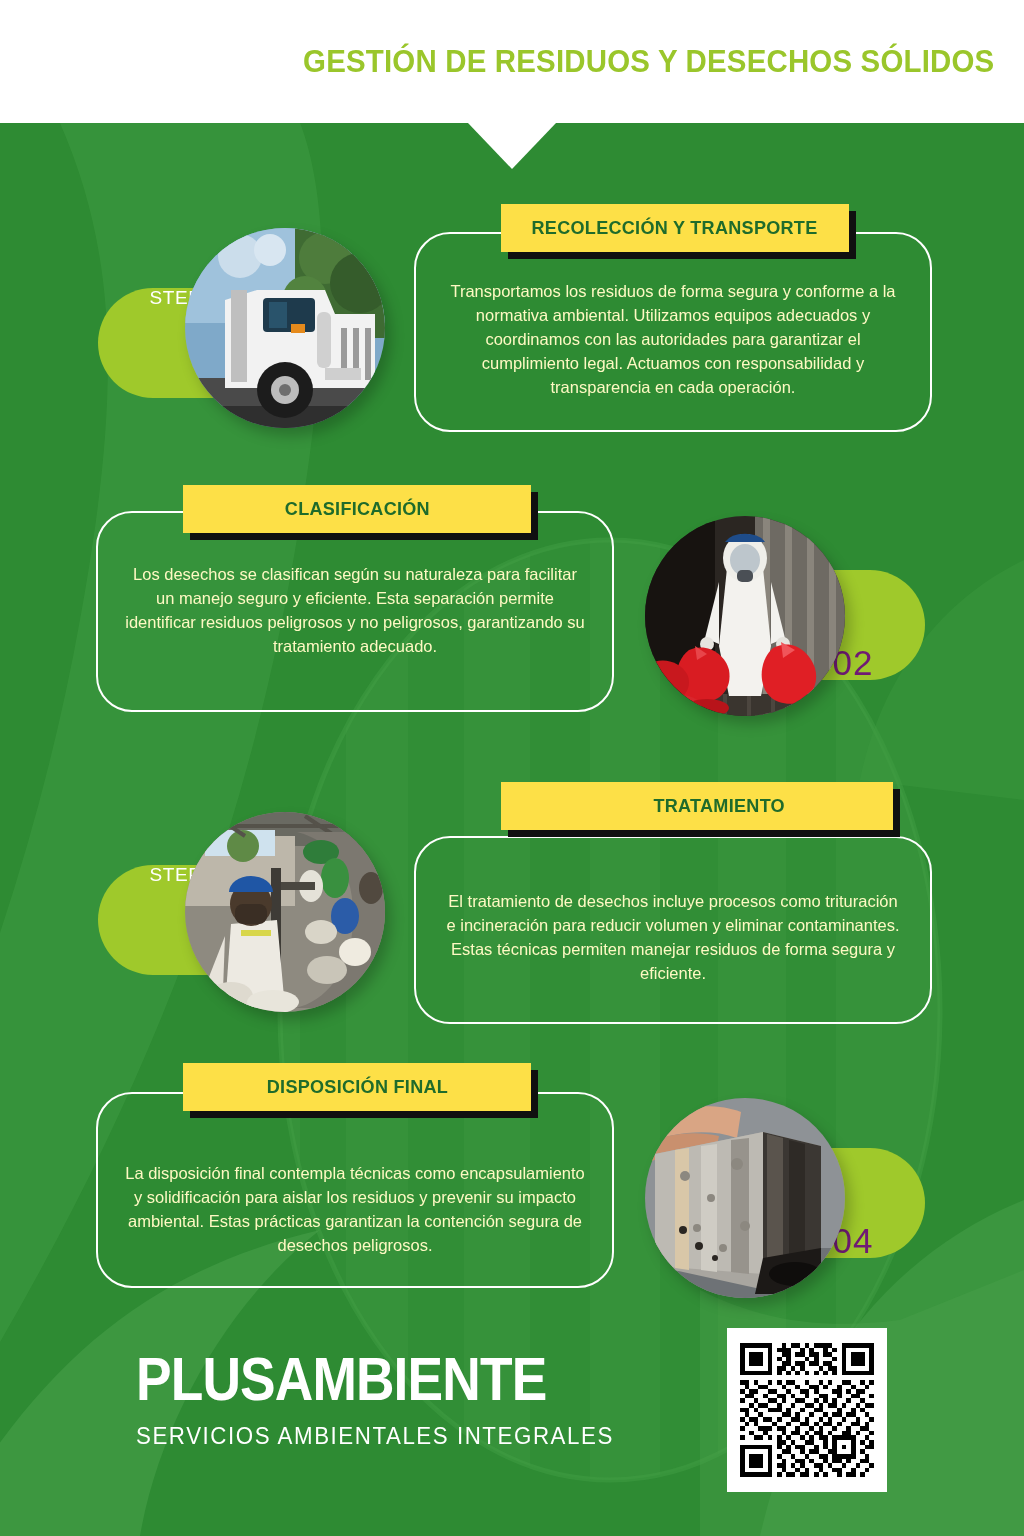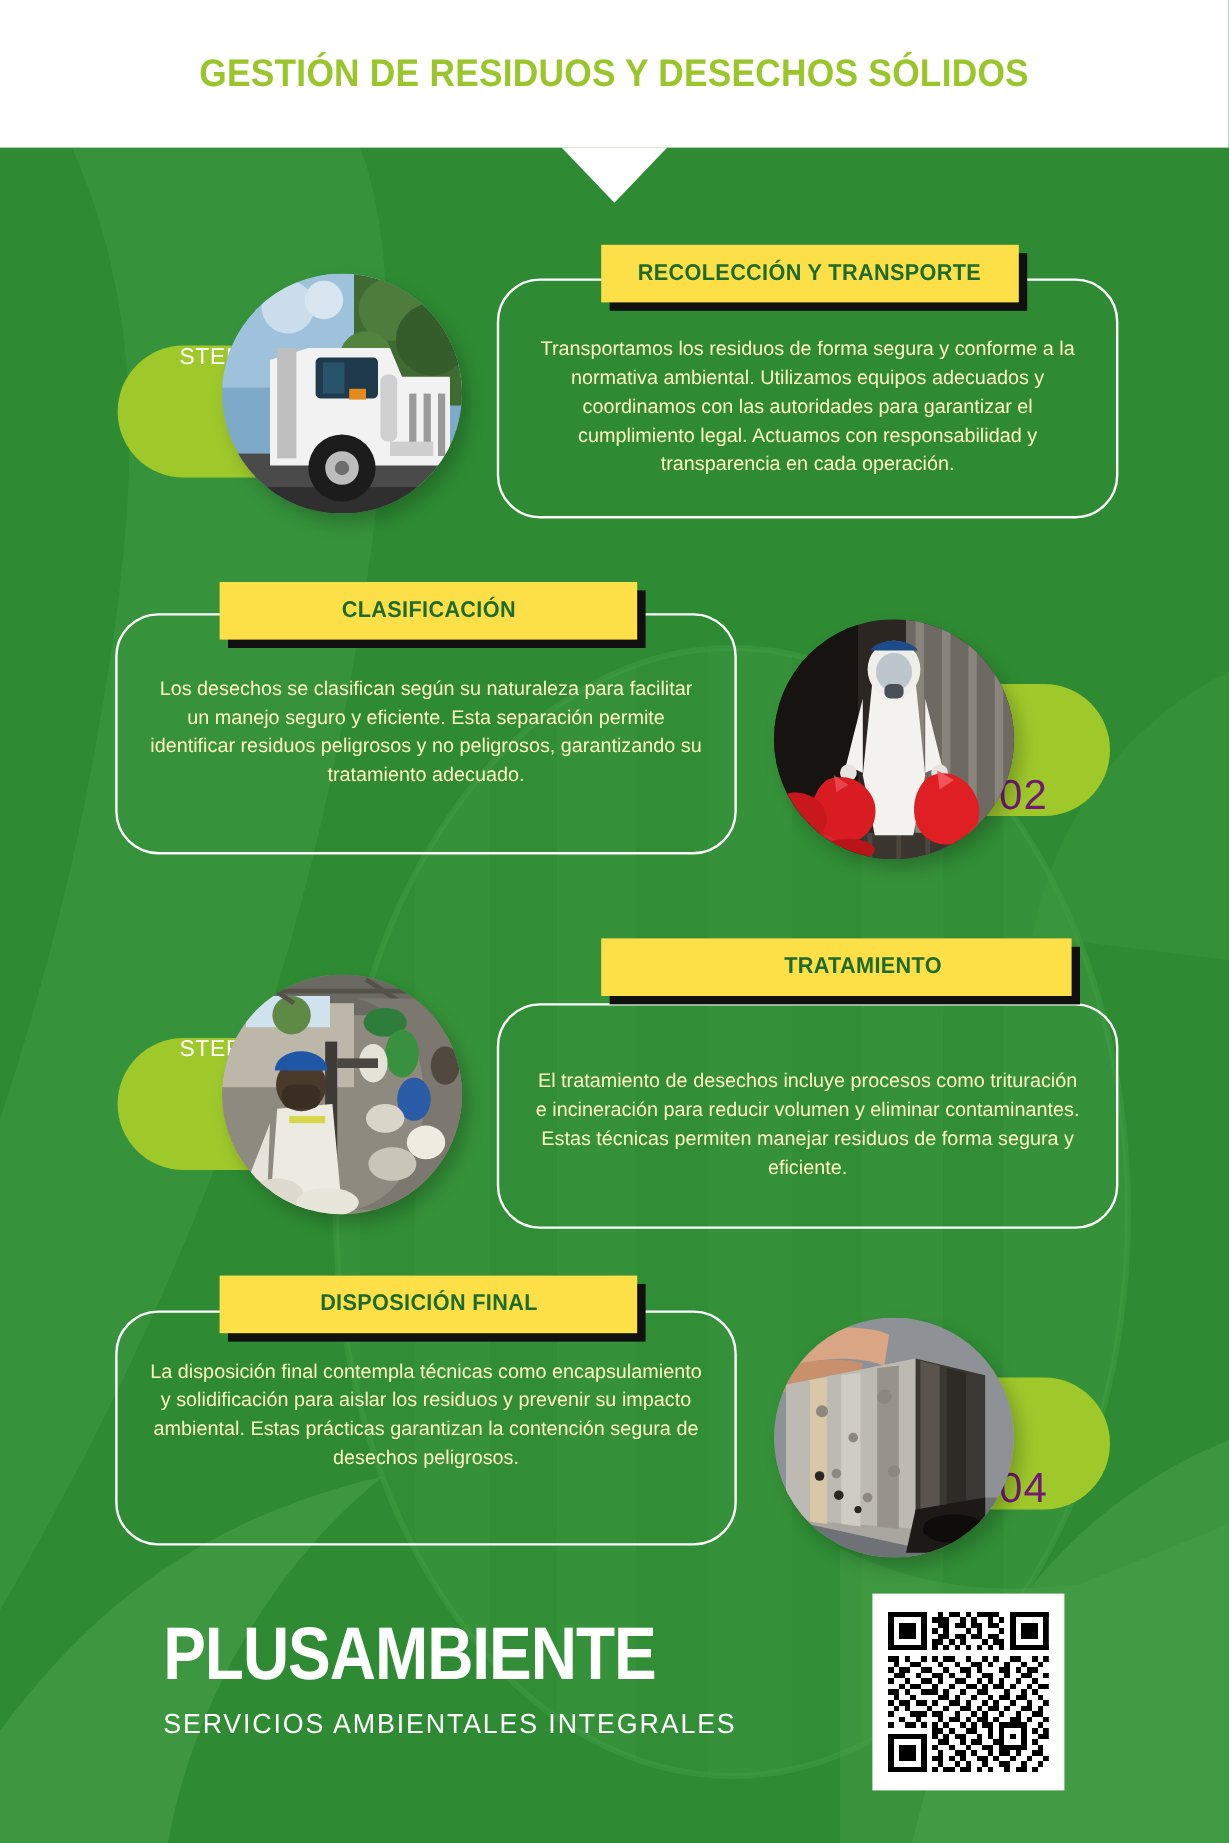--- a/index.html
+++ b/index.html
@@ -11,21 +11,21 @@
     position:relative;
   }
 
   
   #bg-decor{position:absolute;inset:0;width:1024px;height:1536px;z-index:0;pointer-events:none;}
 
   
   .header{
     position:absolute;left:0;top:0;width:1024px;height:123px;
     background:#FFFFFF;z-index:5;
-    display:flex;align-items:center;justify-content:center;
+    display:flex;align-items:center;justify-content:flex-end;
   }
   .header-title{
     color:#9AC62B;
     font-size:32px;
     font-weight:bold;
     letter-spacing:0.2px;
     transform:scaleX(0.92);
     text-align:center;
     white-space:nowrap;
   }
@@ -351,21 +351,21 @@
         <circle cx="38" cy="132" r="4"></circle>
           <circle cx="54" cy="148" r="4"></circle>
           <circle cx="70" cy="160" r="3"></circle>
       </g>
       <path d="M118 160 L176 150 L176 196 L110 196 Z" fill="#1C1917"></path>
       <ellipse cx="150" cy="176" rx="26" ry="12" fill="#0F0D0C"></ellipse>
     </svg>
   </div>
 
   <div class="card" style="left:96px;top:1092px;width:518px;height:196px;">
-    <div class="card-body" style="top:38px;">La disposición final contempla técnicas como encapsulamiento y solidificación para aislar los residuos y prevenir su impacto ambiental. Estas prácticas garantizan la contención segura de desechos peligrosos.</div>
+    <div class="card-body" style="top:68px;">La disposición final contempla técnicas como encapsulamiento y solidificación para aislar los residuos y prevenir su impacto ambiental. Estas prácticas garantizan la contención segura de desechos peligrosos.</div>
   </div>
   <div class="chip" style="left:183px;top:1063px;width:348px;">
     <span class="chip-label">DISPOSICIÓN FINAL</span>
   </div>
 </div>
 
 <div class="logo-wrap">
   <div class="logo-name">PLUSAMBIENTE</div>
   <div class="logo-tag">SERVICIOS AMBIENTALES INTEGRALES</div>
 </div>

